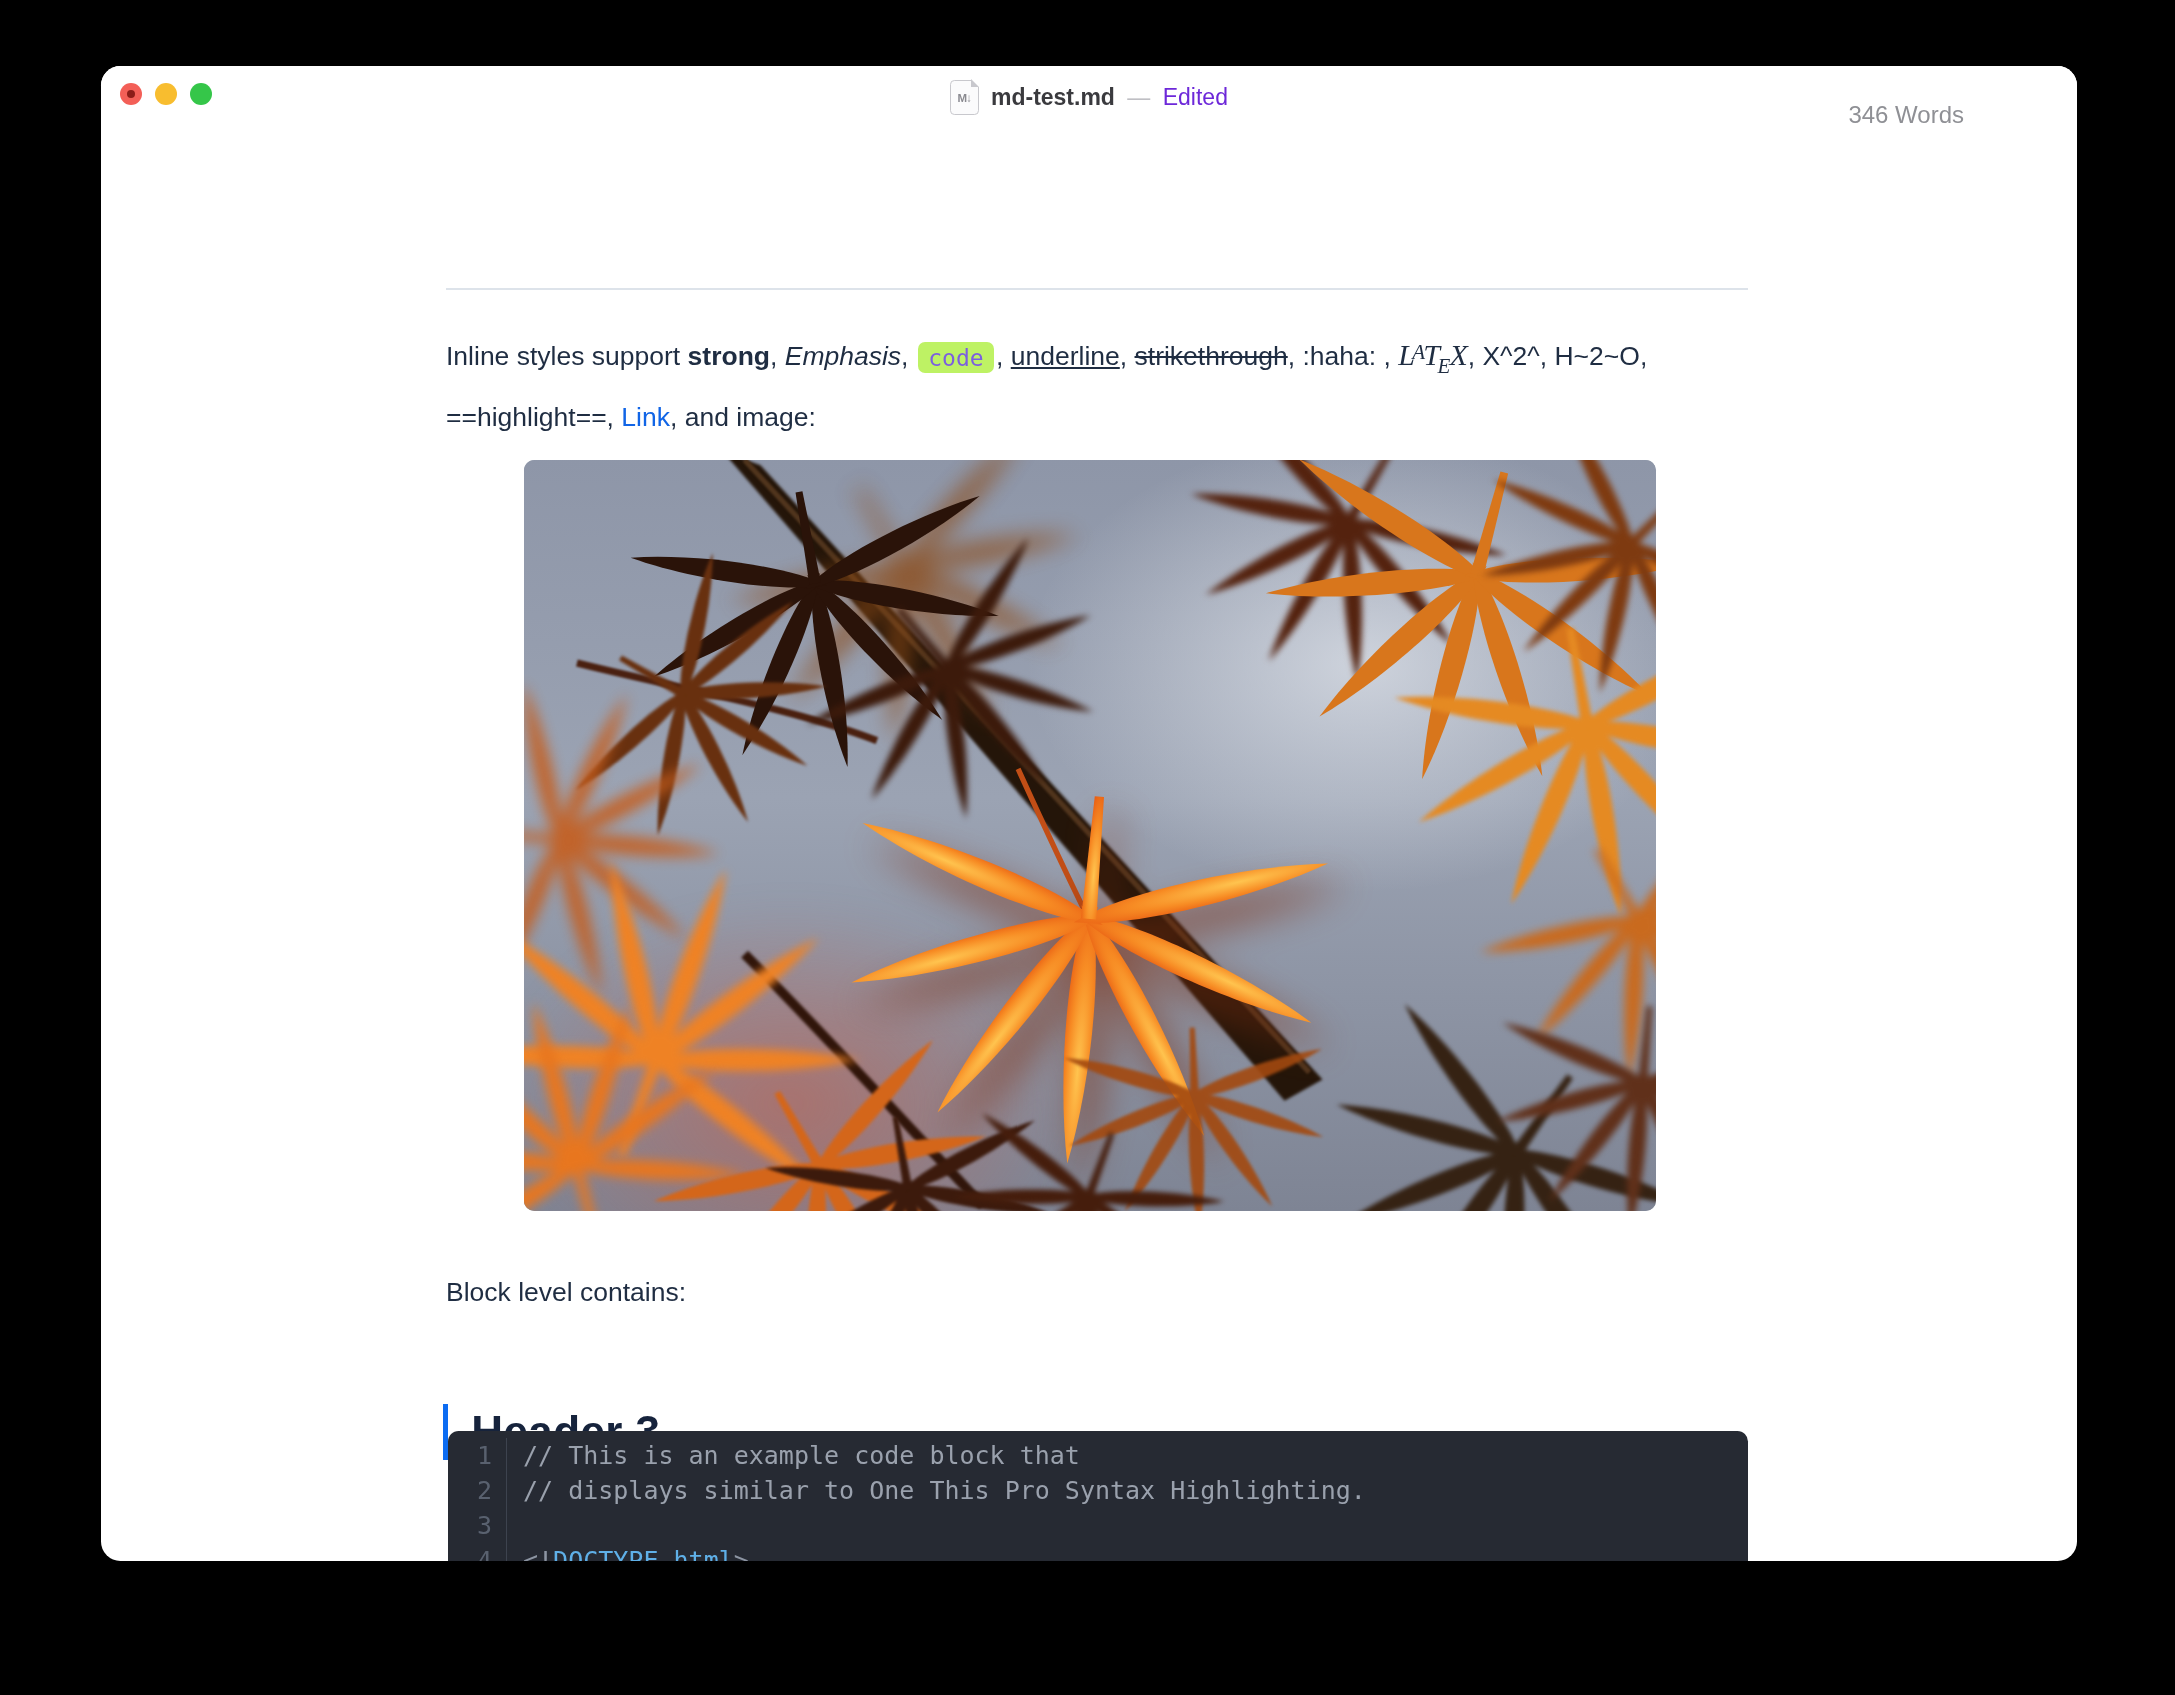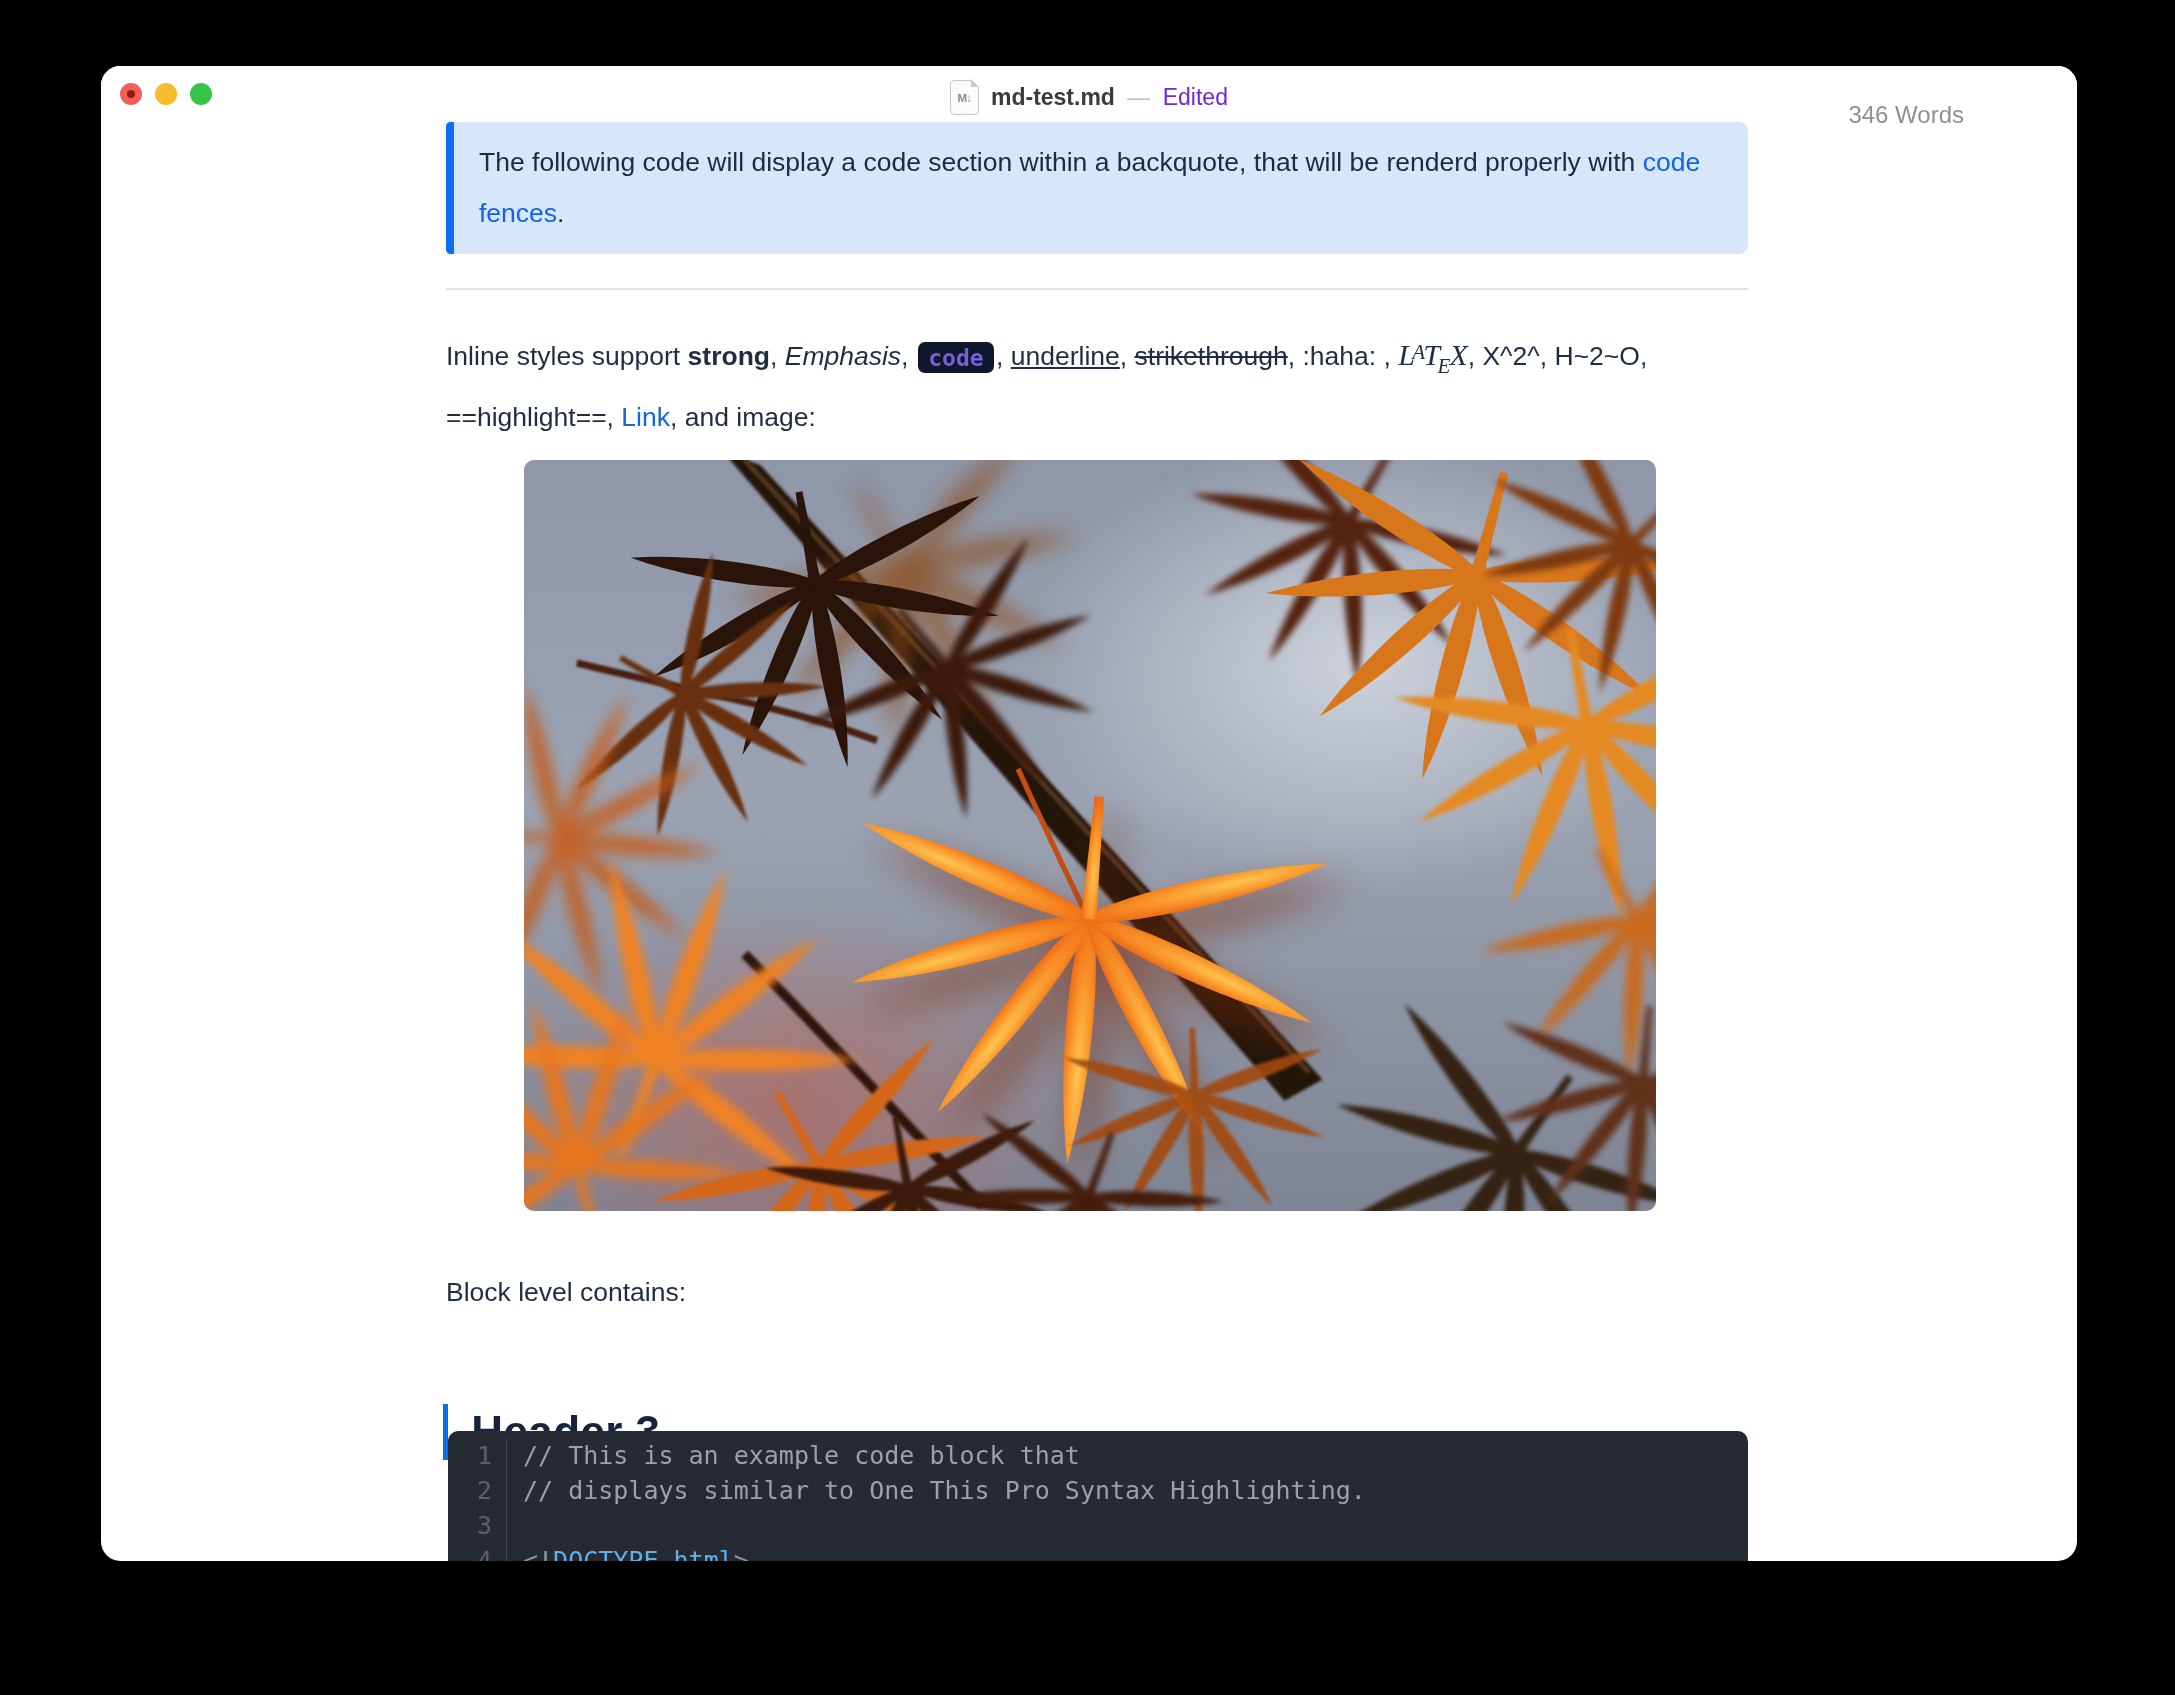--- a/index.html
+++ b/index.html
@@ -44,21 +44,21 @@
   }
   a.mdlink{color:#1165e6;text-decoration:none;cursor:pointer;}
   .hrule{position:absolute;left:345px;top:222px;width:1302px;height:1.8px;background:#dde3ea;}
   .para{position:absolute;left:345px;top:261px;width:1311px;font-size:26.5px;line-height:51px;color:#1f2d42;}
   .b{font-weight:bold;text-align:right;}
   .i{font-style:italic;}
   .u{text-decoration:underline;}
   .s{text-decoration:line-through;}
   .chip{
     font-family:"DejaVu Sans Mono","Liberation Mono",monospace;font-size:23px;
-    color:#7b5ee0;background:#0f172a;border-radius:7px;padding:2.6px 10.6px;margin:0 1.8px;font-weight:bold;
+    color:#7b5ee0;background:#bef264;border-radius:7px;padding:2.6px 10.6px;margin:0 1.8px;
   }
   .latex{font-family:"Liberation Serif",serif;font-style:italic;font-size:30px;white-space:nowrap;}
   .lx-sup{font-size:21px;vertical-align:6.2px;margin-left:-2.6px;margin-right:-1.8px;}
   .lx-sub{font-size:21px;vertical-align:-8px;margin-left:-2.6px;margin-right:-0.9px;}
   .photo{
     position:absolute;left:423px;top:394px;width:1132px;height:751px;border-radius:10.6px;
     overflow:hidden;background:#98a0b0;
   }
   .photo svg{display:block;}
   .blocklabel{position:absolute;left:345px;top:1207px;font-size:26.5px;line-height:39px;}
@@ -97,21 +97,20 @@
       <span class="file-icon">M↓</span>
       <span class="fname">md-test.md</span>
       <span class="dash">—</span>
       <span class="status">Edited</span>
     </div>
     <div class="wordcount">346 Words</div>
   </div>
 
   <div class="doc">
 
-    <div class="blockquote"><span>The following code will display a code section within a backquote, that will be renderd properly with </span><a class="mdlink">code fences</a><span>.</span></div>
 
     <div class="hrule"></div>
 
     <div class="para"><span>Inline styles support </span><span class="b">strong</span><span>, </span><span class="i">Emphasis</span><span>, </span><span class="chip">code</span><span>, </span><span class="u">underline</span><span>, </span><span class="s">strikethrough</span><span>, :haha: , </span><span class="latex"><span>L</span><span class="lx-sup">A</span><span>T</span><span class="lx-sub">E</span><span>X</span></span><span>, X^2^, H~2~O, ==highlight==, </span><a class="mdlink">Link</a><span>, and image:</span></div>
 
     <div class="photo" role="img">
       <svg width="1132" height="751" viewBox="0 0 1283 851" xmlns="http://www.w3.org/2000/svg">
         <defs>
           <linearGradient id="bgG" x1="0" y1="0" x2="0" y2="1">
             <stop offset="0" stop-color="#8e96a8"></stop>

